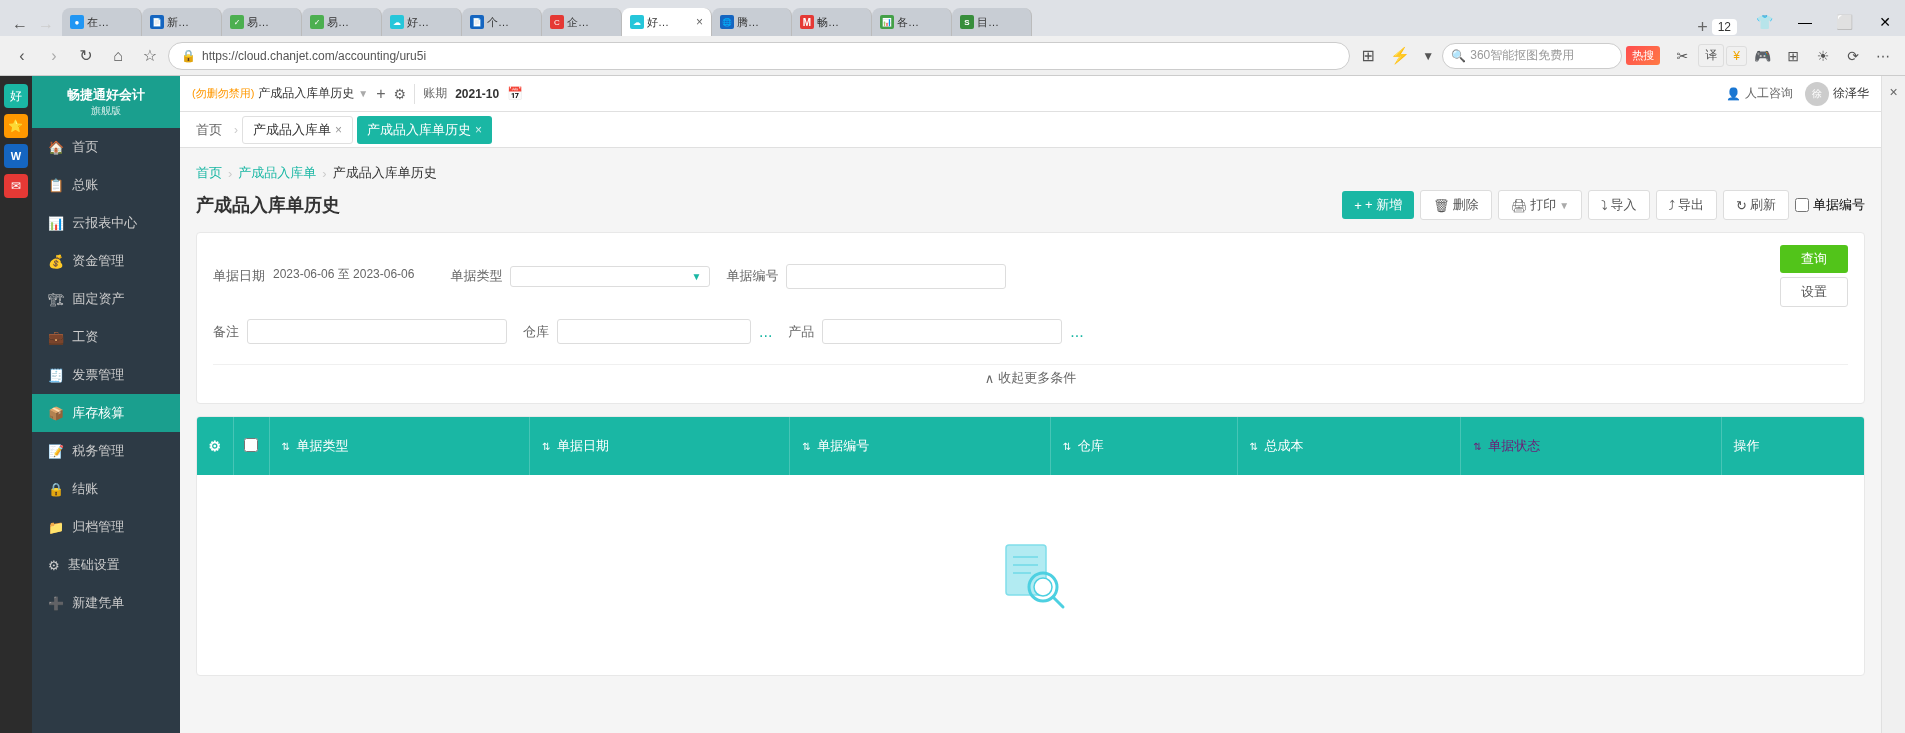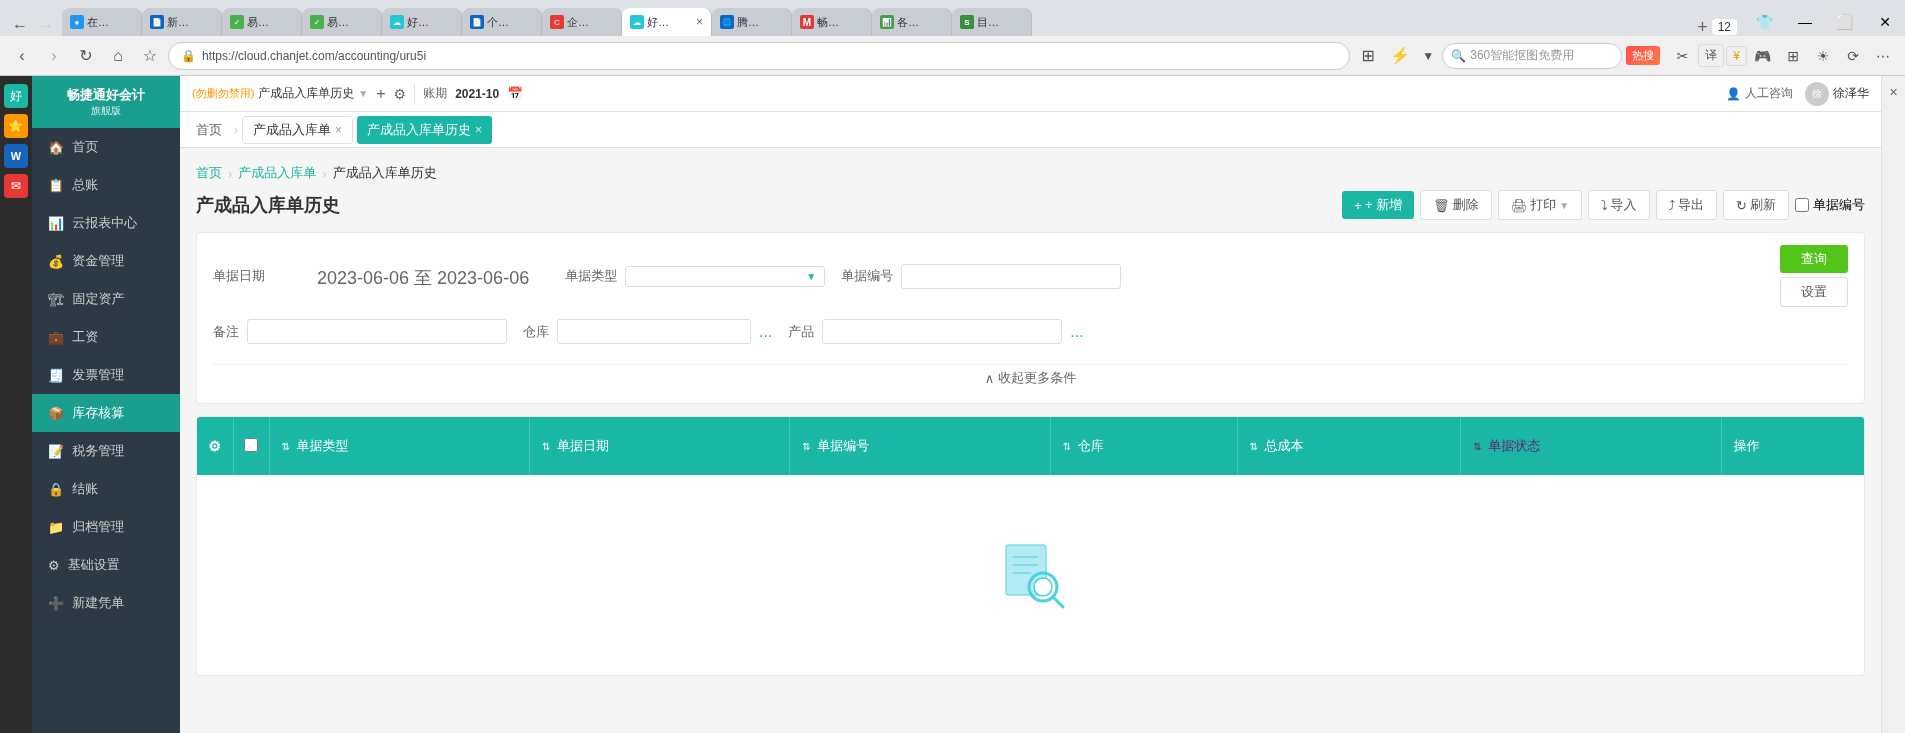--- a/index.html
+++ b/index.html
@@ -272,21 +272,21 @@
           </div>
         </div>
 
         <div style="background:white;border:1px solid #e8e8e8;border-radius:4px;padding:12px 16px;margin-bottom:12px;">
 
           <div style="display:flex;align-items:center;gap:16px;margin-bottom:12px;">
 
             <div style="display:flex;align-items:flex-start;gap:8px;">
               <span style="font-size:13px;color:#666;line-height:26px;white-space:nowrap;">单据日期</span>
               <div style="display:flex;flex-direction:column;">
-                <div style="font-size:18px;color:#666;margin-top:3px;margin-left:44px;">2023-06-06 至 2023-06-06</div>
+                <div style="font-size:12px;color:#666;margin-top:3px;">2023-06-06 至 2023-06-06</div>
               </div>
             </div>
 
             <div style="display:flex;align-items:center;gap:8px;margin-left:20px;">
               <span style="font-size:13px;color:#666;white-space:nowrap;">单据类型</span>
               <div style="border:1px solid #ddd;border-radius:3px;padding:4px 8px;font-size:13px;background:white;min-width:200px;display:flex;align-items:center;justify-content:space-between;cursor:pointer;gap:8px;color:#ccc;">
                 <span style="flex:1;color:#ccc;font-size:12px;"></span>
                 <span style="font-size:10px;color:#1ab7a4;">▼</span>
               </div>
             </div>

